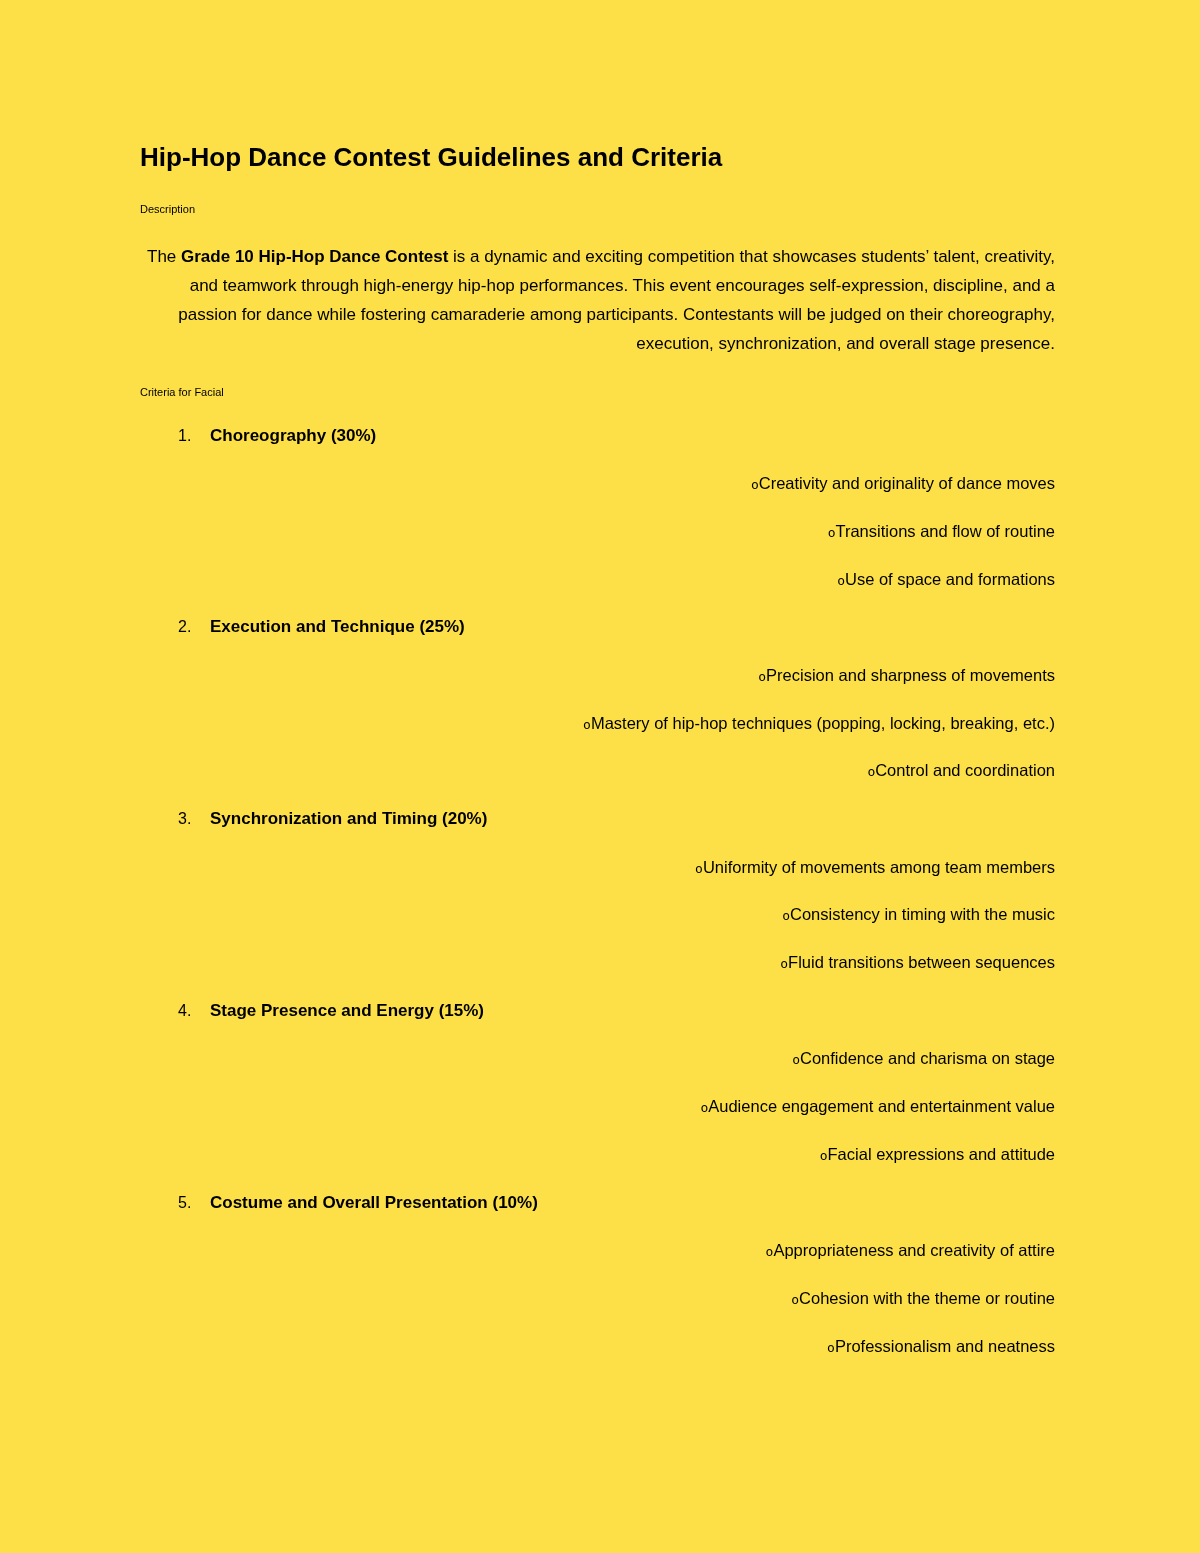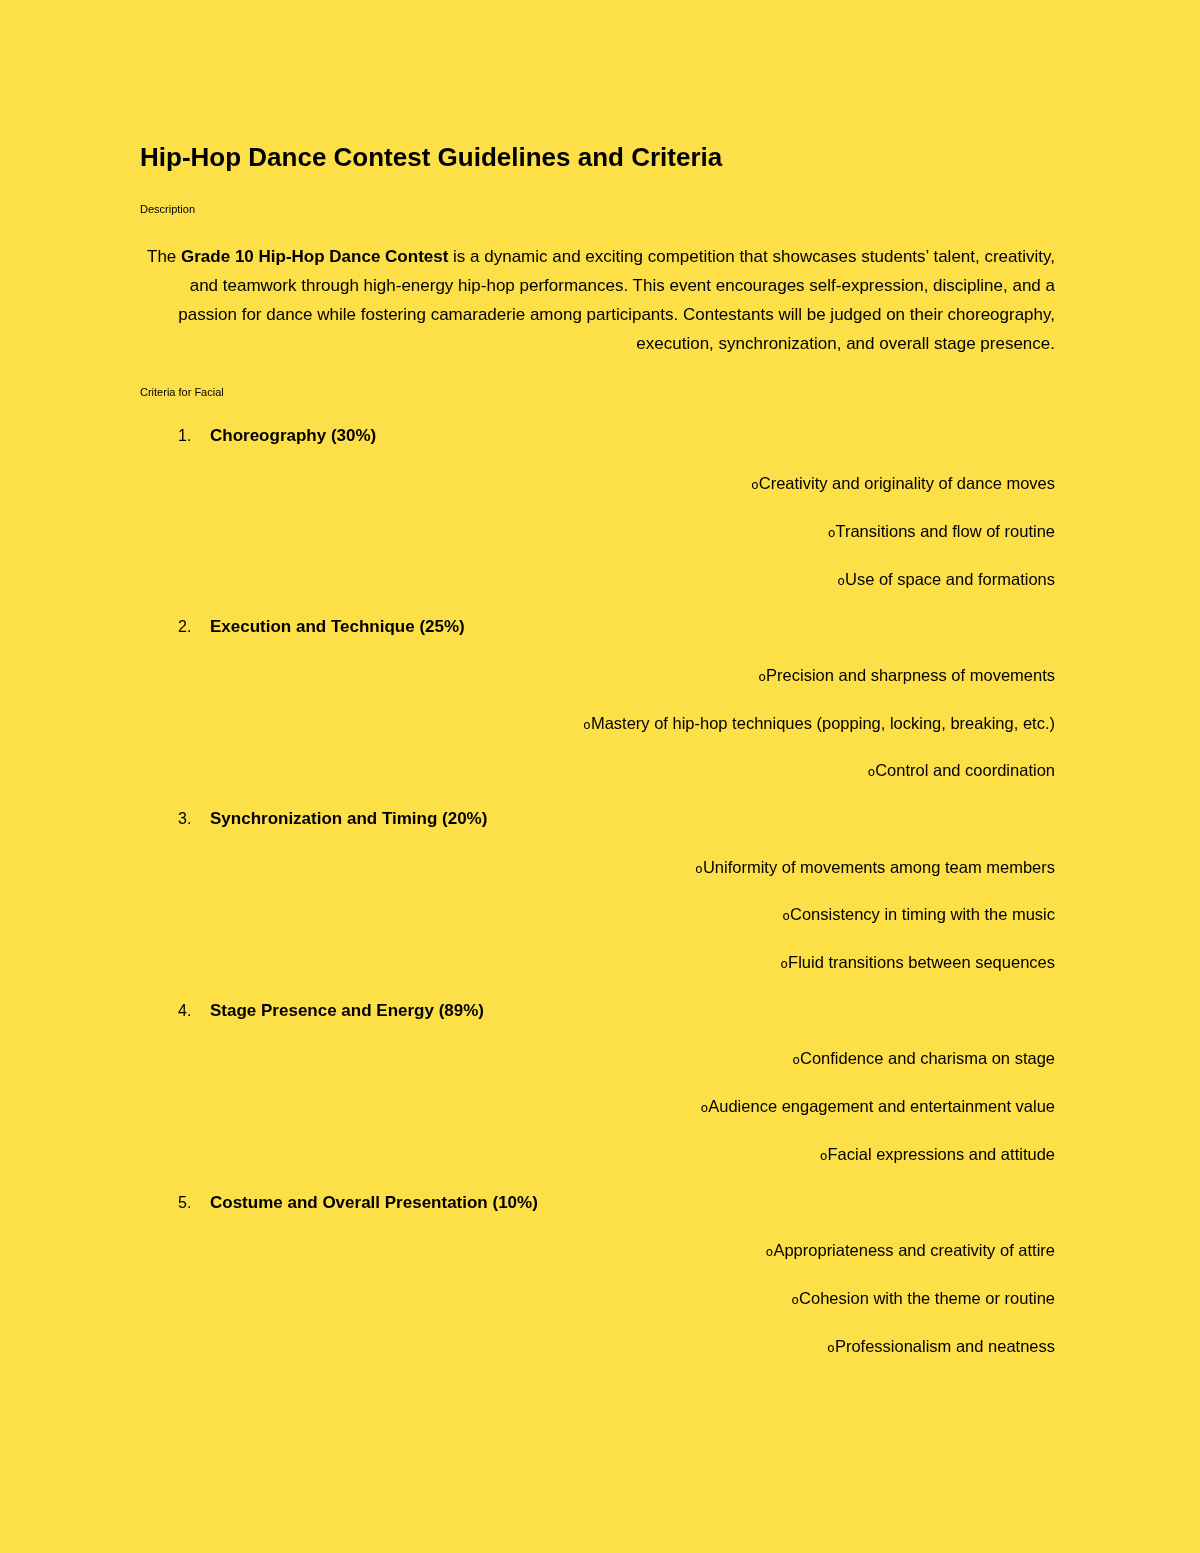--- a/index.html
+++ b/index.html
@@ -120,21 +120,21 @@
       <span class="marker">o</span><span>Uniformity of movements among team members</span>
     </div>
     <div class="sub-row">
       <span class="marker">o</span><span>Consistency in timing with the music</span>
     </div>
     <div class="sub-row">
       <span class="marker">o</span><span>Fluid transitions between sequences</span>
     </div>
 
     <div class="item-row">
-      <span class="num">4.</span><span class="item-title">Stage Presence and Energy (89%)</span>
+      <span class="num">4.</span><span class="item-title">Stage Presence and Energy (15%)</span>
     </div>
     <div class="sub-row">
       <span class="marker">o</span><span>Confidence and charisma on stage</span>
     </div>
     <div class="sub-row">
       <span class="marker">o</span><span>Audience engagement and entertainment value</span>
     </div>
     <div class="sub-row">
       <span class="marker">o</span><span>Facial expressions and attitude</span>
     </div>

